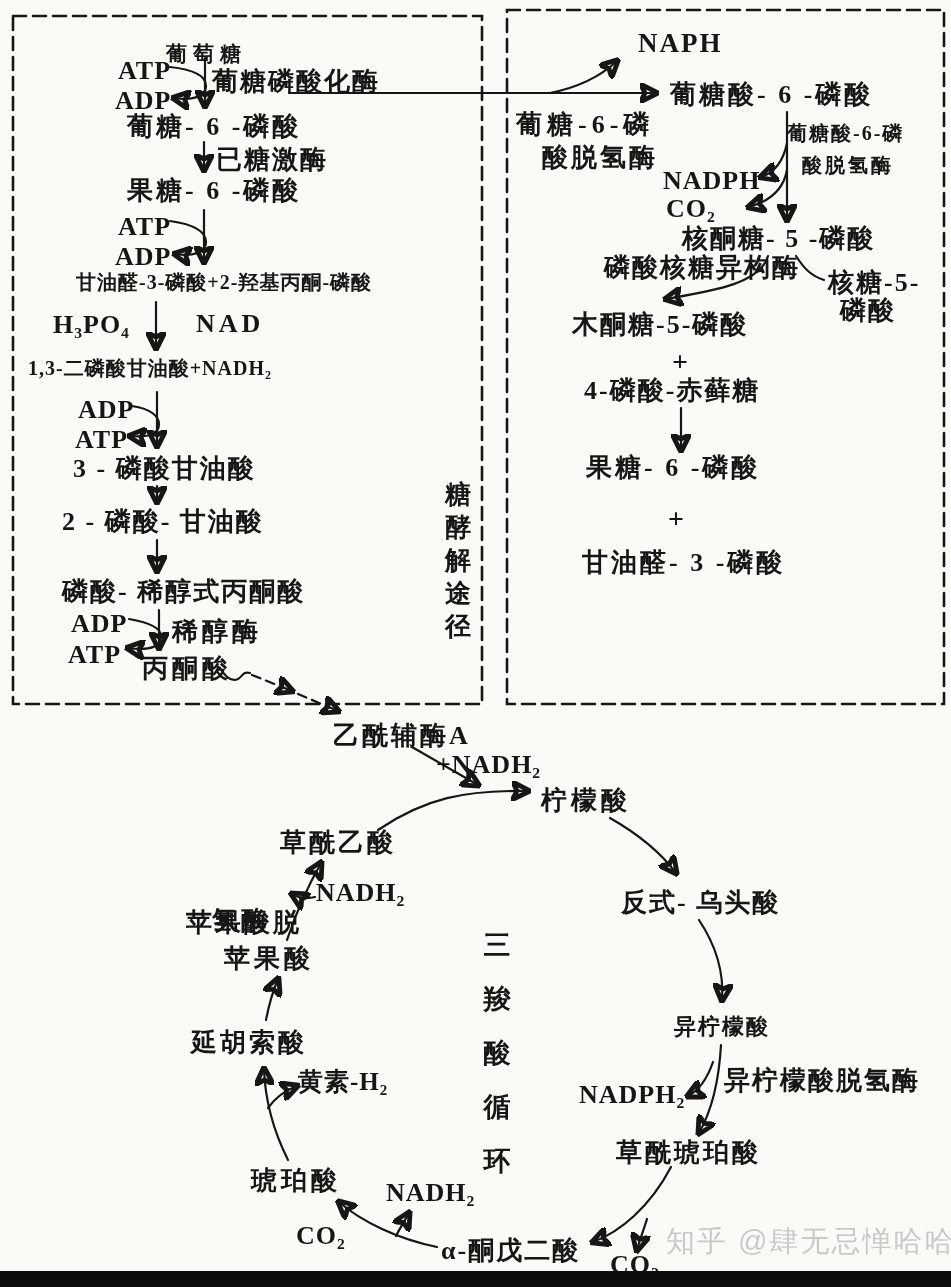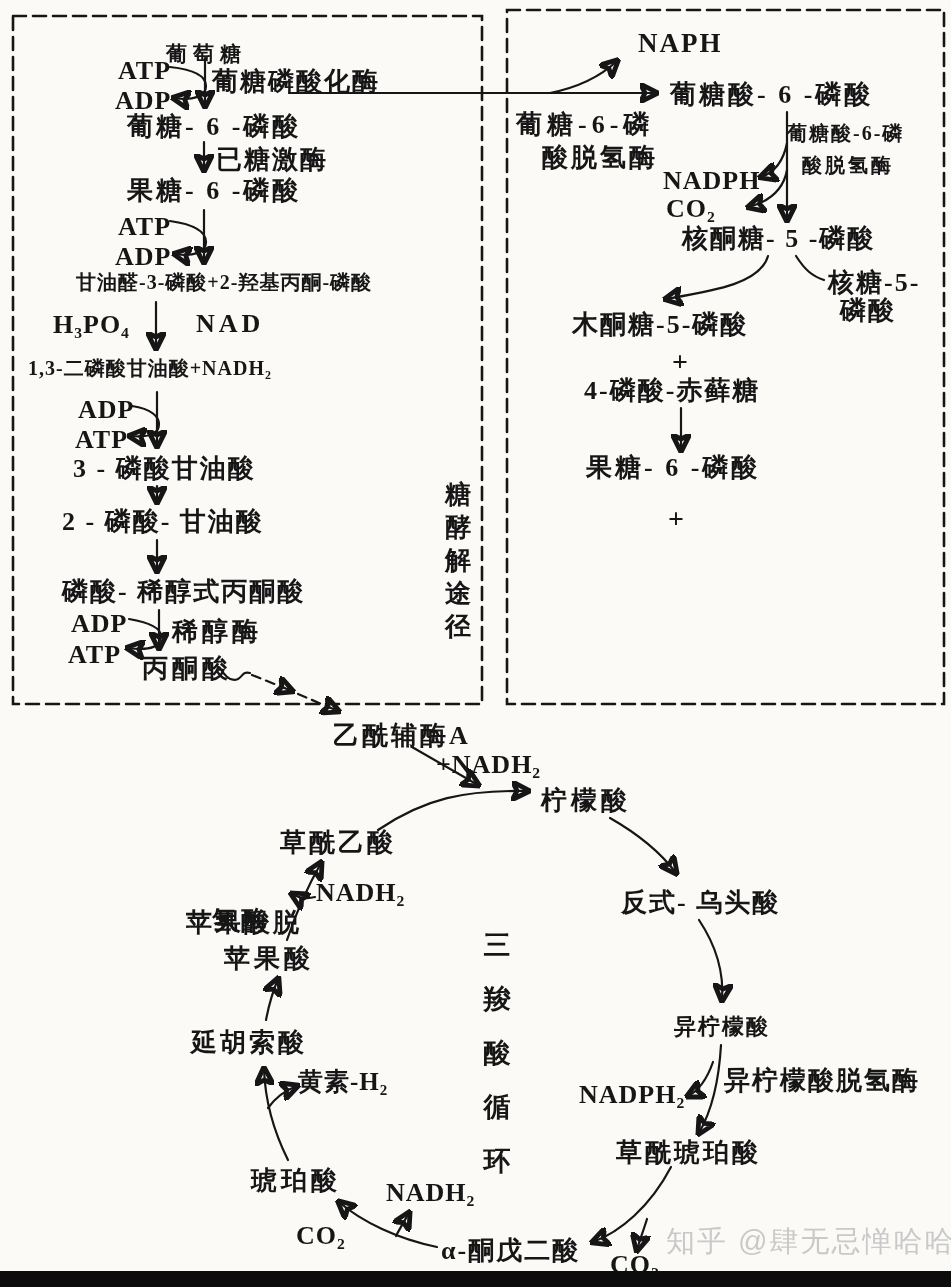--- a/index.html
+++ b/index.html
@@ -136,27 +136,29 @@
 
   <div class="lbl lat" style="left:610px;top:28px;font-size:27px;letter-spacing:2px;margin-left:28px;">NAPH</div>
   <div class="lbl cn" style="left:516px;top:110px;letter-spacing:5px;">葡糖-6-磷</div>
   <div class="lbl cn" style="left:542px;top:143px;">酸脱氢酶</div>
   <div class="lbl cn" style="left:670px;top:80px;">葡糖酸- 6 -磷酸</div>
   <div class="lbl cn-sm" style="left:787px;top:122px;letter-spacing:2px;">葡糖酸-6-磷</div>
   <div class="lbl cn-sm" style="left:802px;top:154px;letter-spacing:3px;">酸脱氢酶</div>
   <div class="lbl lat" style="left:663px;top:166px;">NADPH</div>
   <div class="lbl lat" style="left:666px;top:194px;">CO₂</div>
   <div class="lbl cn" style="left:682px;top:224px;letter-spacing:2px;">核酮糖- 5 -磷酸</div>
+  <div class="lbl cn" style="left:604px;top:253px;letter-spacing:2px;">磷酸核糖异构酶</div>
   <div class="lbl cn" style="left:828px;top:268px;letter-spacing:2px;">核糖-5-</div>
   <div class="lbl cn" style="left:840px;top:296px;letter-spacing:2px;">磷酸</div>
   <div class="lbl cn" style="left:572px;top:310px;letter-spacing:2px;">木酮糖-5-磷酸</div>
   <div class="lbl lat plus" style="left:672px;top:346px;">+</div>
   <div class="lbl cn" style="left:584px;top:376px;letter-spacing:2px;">4-磷酸-赤藓糖</div>
   <div class="lbl cn" style="left:586px;top:453px;">果糖- 6 -磷酸</div>
   <div class="lbl lat plus" style="left:668px;top:503px;">+</div>
+  <div class="lbl cn" style="left:582px;top:548px;">甘油醛- 3 -磷酸</div>
 
   <div class="lbl cn" style="left:333px;top:721px;font-size:26px;">乙酰辅酶A</div>
   <div class="lbl lat" style="left:436px;top:750px;">+NADH₂</div>
   <div class="lbl cn" style="left:541px;top:786px;font-size:26px;letter-spacing:4px;">柠檬酸</div>
   <div class="lbl cn" style="left:280px;top:828px;font-size:26px;">草酰乙酸</div>
   <div class="lbl cn" style="left:186px;top:908px;">苹果酸脱</div>
   <div class="lbl cn" style="left:212px;top:906px;">氢酶</div>
   <div class="lbl lat" style="left:316px;top:878px;">NADH₂</div>
   <div class="lbl cn" style="left:224px;top:944px;font-size:26px;letter-spacing:4px;">苹果酸</div>
   <div class="lbl cn" style="left:191px;top:1028px;font-size:26px;">延胡索酸</div>

